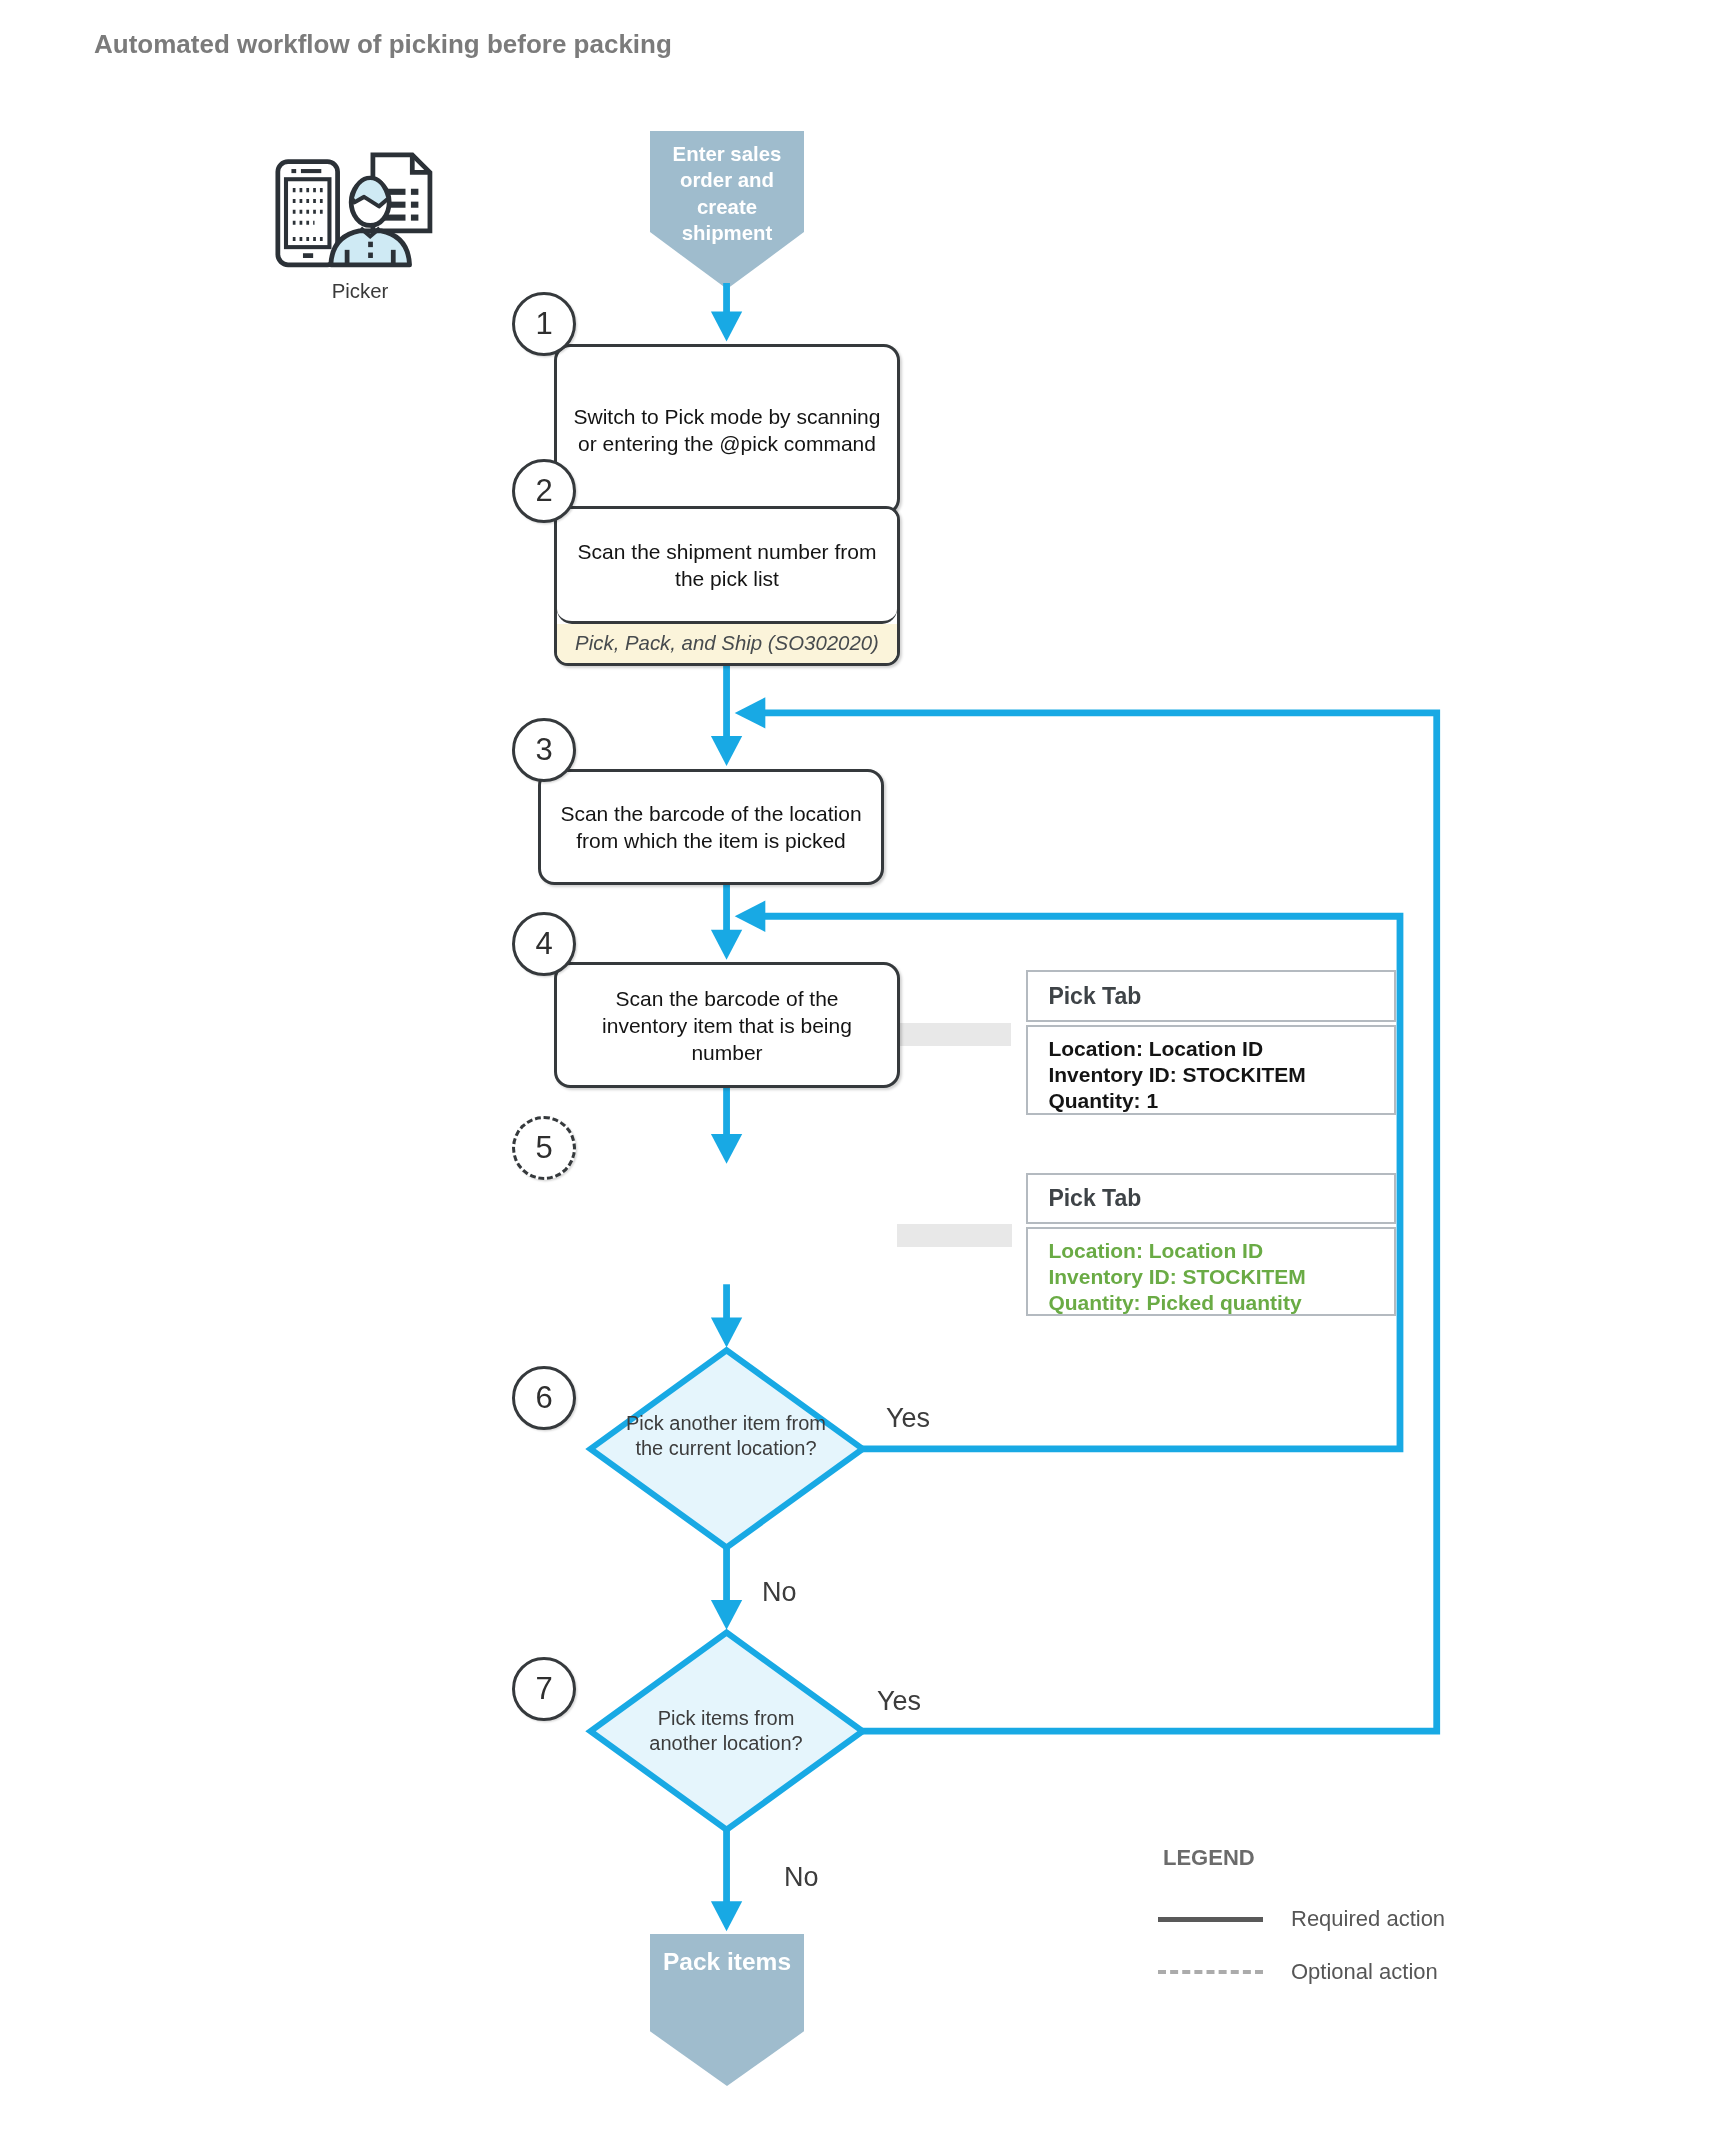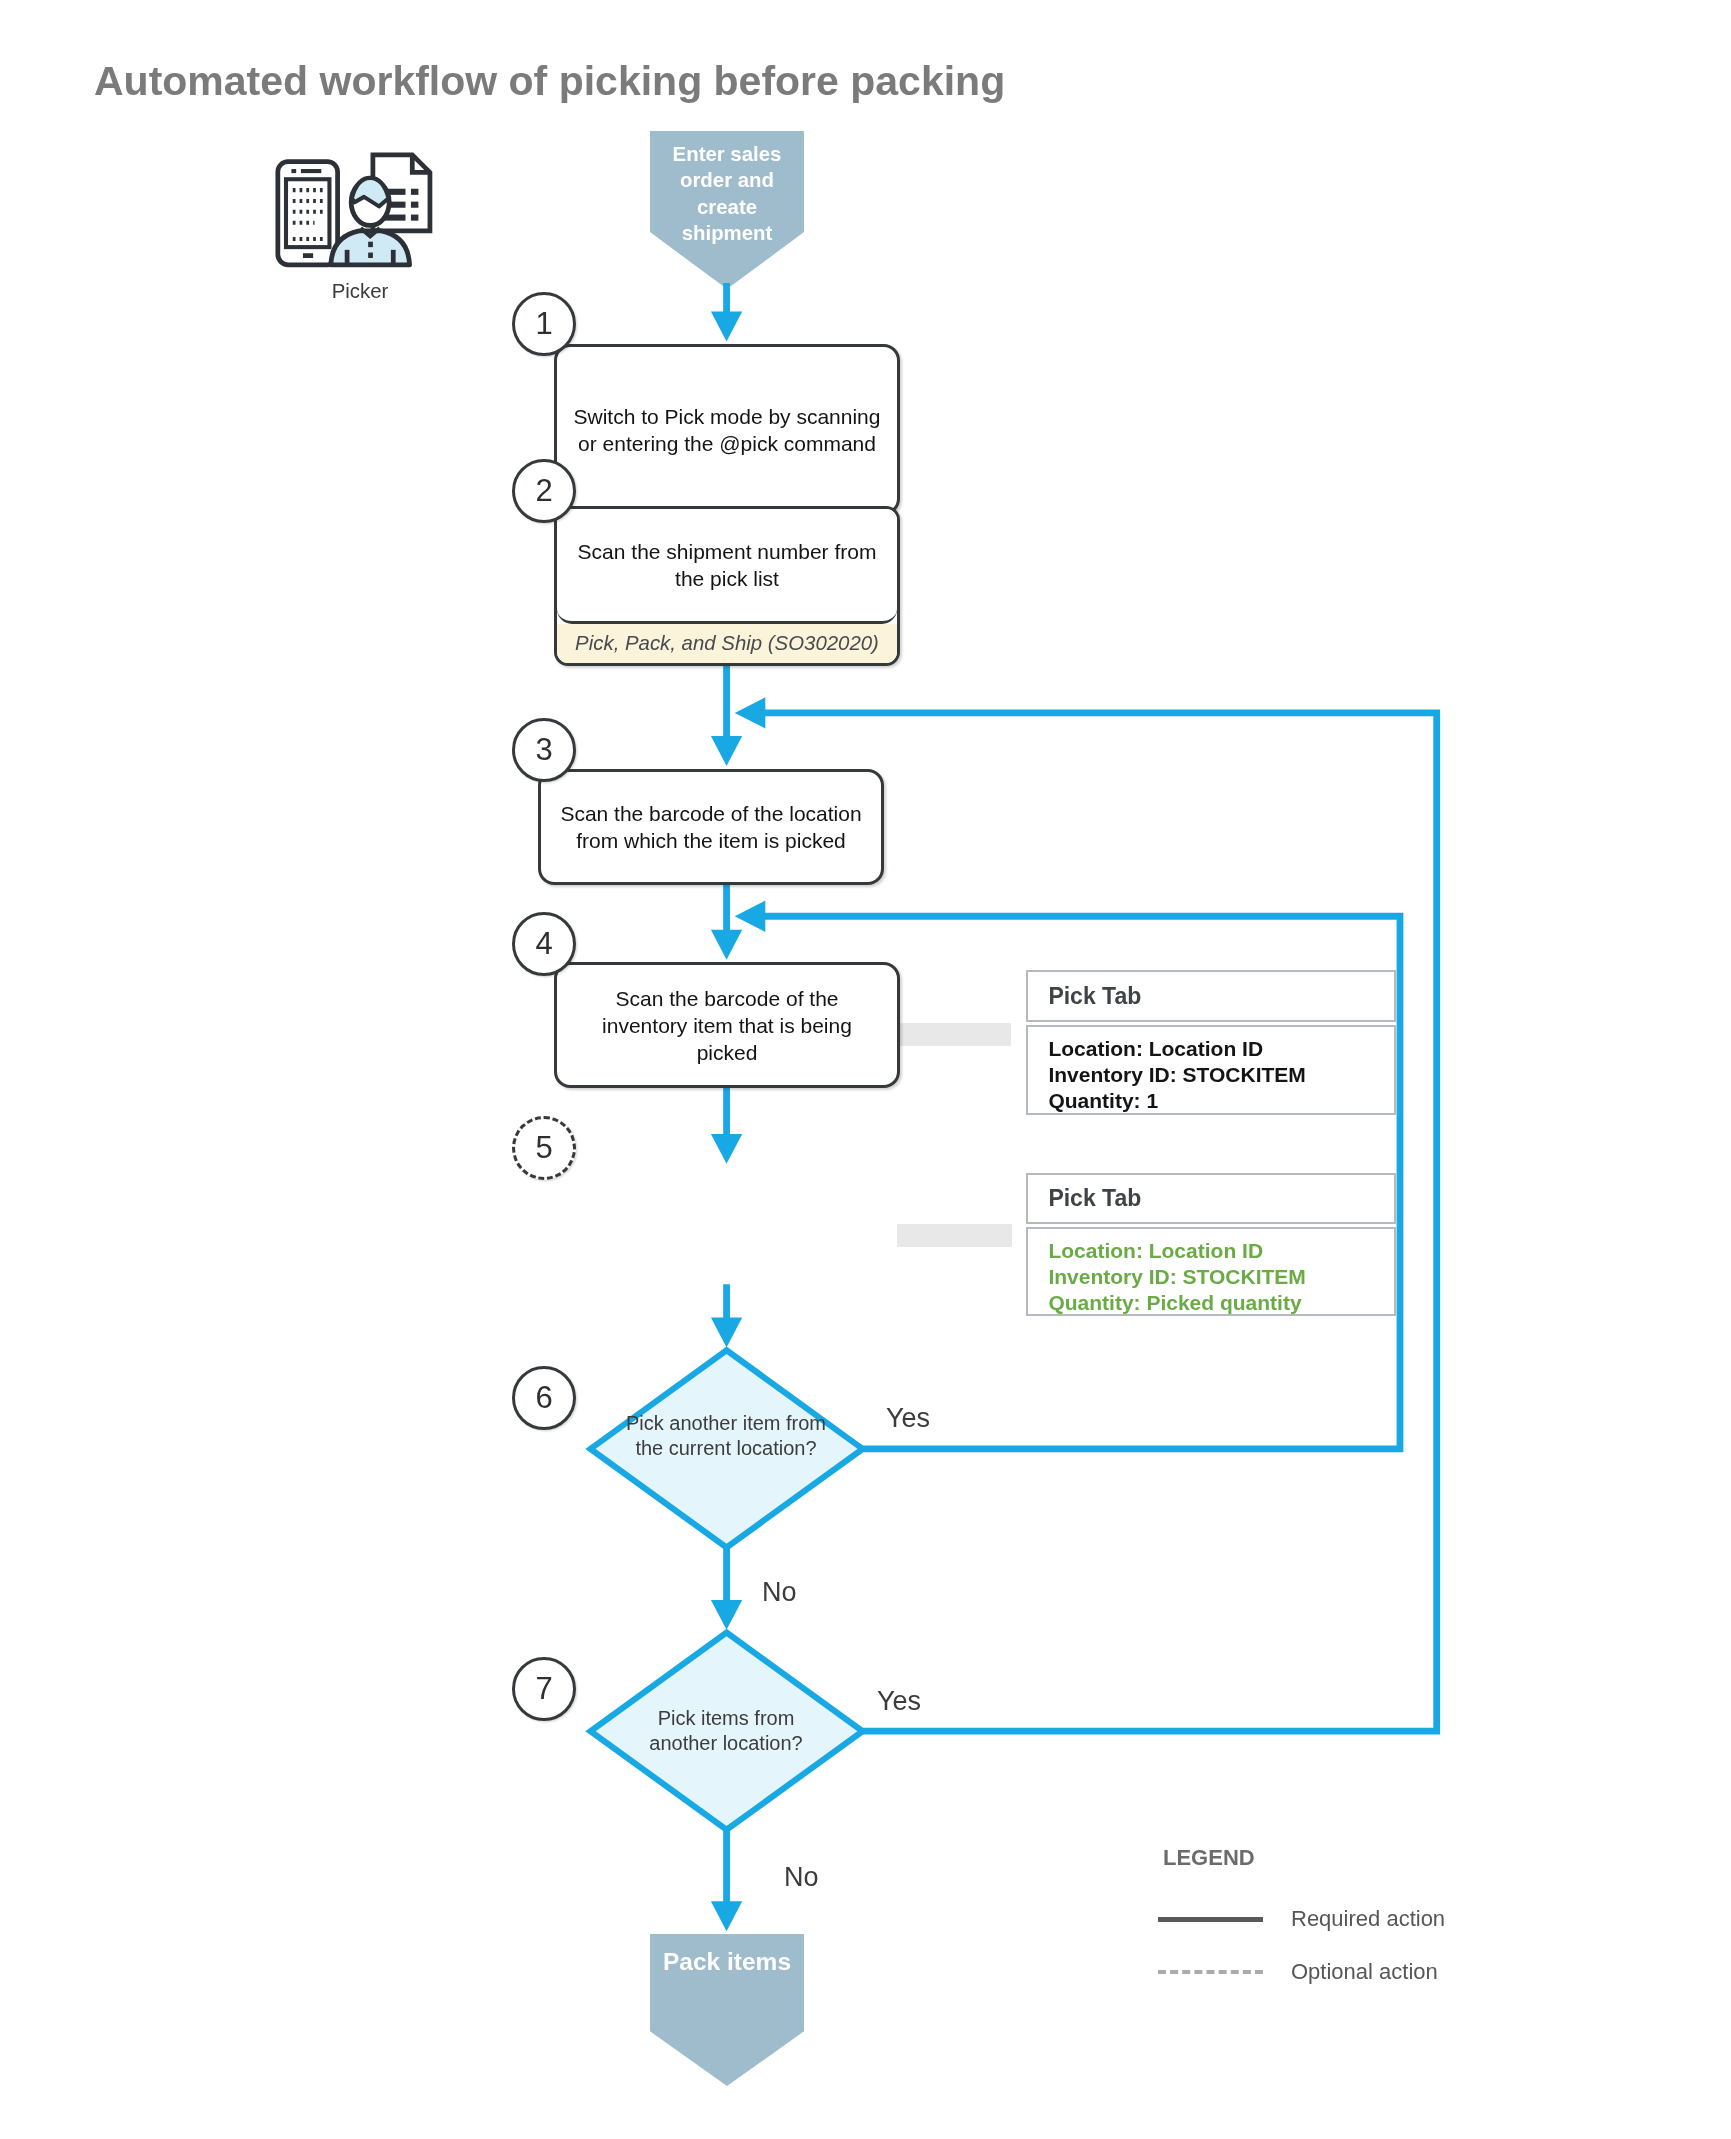--- a/index.html
+++ b/index.html
@@ -7,22 +7,22 @@
     position:relative;
     width:1732px;
     height:2140px;
     background:#ffffff;
     font-family:"Liberation Sans", sans-serif;
     overflow:hidden;
   }
   .abs{position:absolute;}
   
   #page-title{
-    left:94px;top:58px;
-    font-size:41px;font-weight:bold;color:#7b7b7b;
+    left:94px;top:29px;
+    font-size:26px;font-weight:bold;color:#7b7b7b;
   }
   
   #actor-label{
     left:271px;top:280px;width:178px;
     text-align:center;font-size:20.4px;color:#3a3a3a;
   }
   
   .terminal{
     background:#9fbccd;
     clip-path:polygon(0 0,100% 0,100% 64%,50% 100%,0 64%);
@@ -255,21 +255,21 @@
   <div class="abs" id="step2-box">
     <div id="step2-main">Scan the shipment number from the pick list</div>
     <div id="step2-note">Pick, Pack, and Ship (SO302020)</div>
   </div>
 
   <div class="abs step-box" id="step3-box">
     <span>Scan the barcode of the location from which the item is picked</span>
   </div>
 
   <div class="abs step-box" id="step4-box">
-    <span>Scan the barcode of the inventory item that is being picked</span>
+    <span>Scan the barcode of the inventory item that is being number</span>
   </div>
 
 
   <div class="abs diamond-text" id="d6-text">Pick another item from the current location?</div>
   <div class="abs diamond-text" id="d7-text">Pick items from another location?</div>
 
   <div class="abs branch-label" id="yes1">Yes</div>
   <div class="abs branch-label" id="no1">No</div>
   <div class="abs branch-label" id="yes2">Yes</div>
   <div class="abs branch-label" id="no2">No</div>

